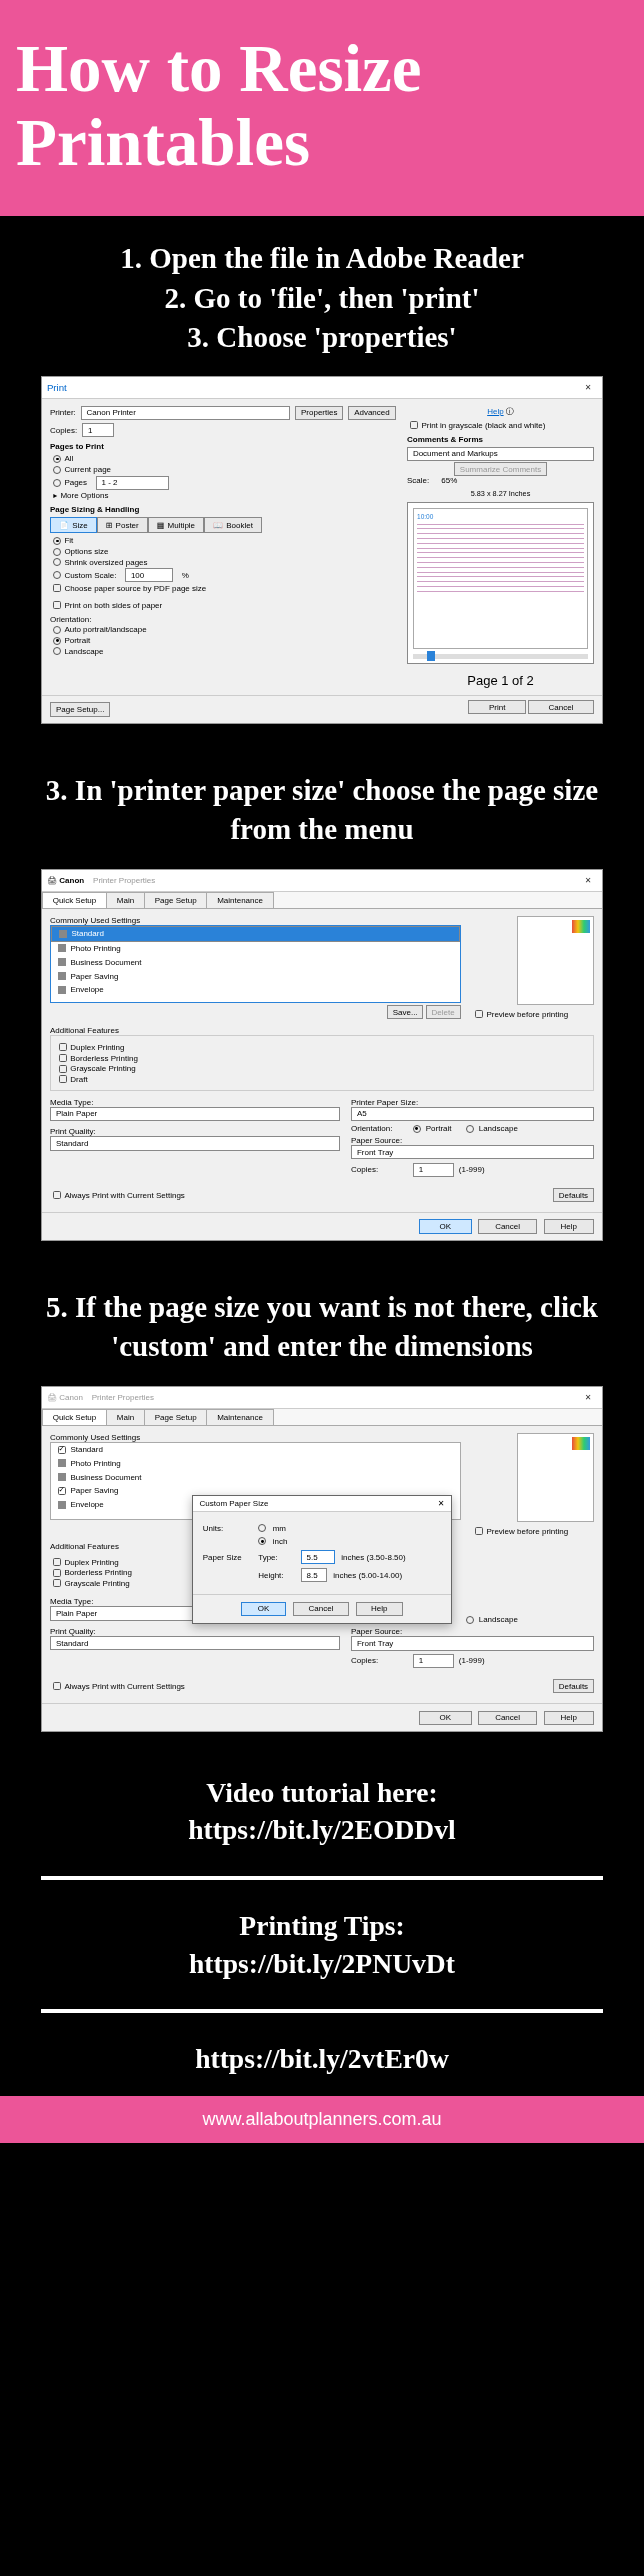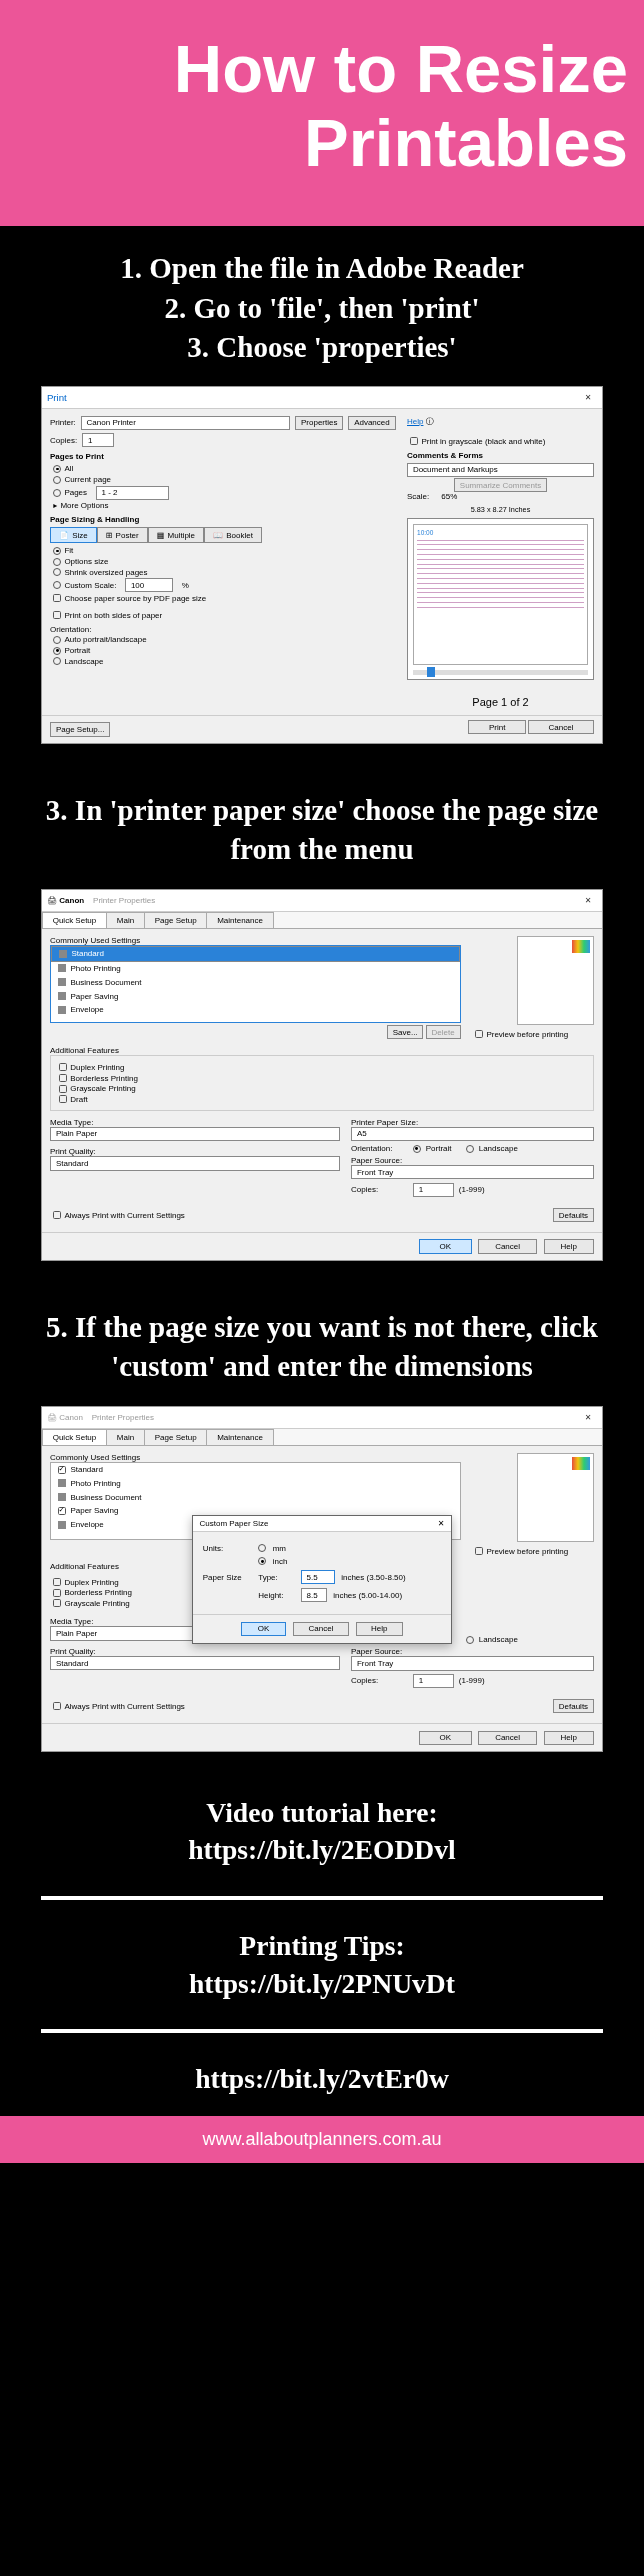--- a/index.html
+++ b/index.html
@@ -5,23 +5,23 @@
   * { box-sizing: border-box; margin: 0; padding: 0; }
   body {
     width: 644px;
     font-family: Arial, Helvetica, sans-serif;
     background: #000;
     color: #fff;
   }
   .hero {
     background: #ec5598;
     color: #fff;
-    text-align: right;
-    padding: 32px 16px 47px;
-    font-family: Liberation Sans, sans-serif;
+    text-align: left;
+    padding: 32px 16px 37px;
+    font-family: Liberation Serif, serif;
   }
   .hero h1 { font-size: 67px; line-height: 1.1; font-weight: bold; }
   .step {
     background: #000;
     color: #fff;
     text-align: center;
     font-family: Georgia, 'Times New Roman', serif;
     font-weight: bold;
     font-size: 29px;
     line-height: 1.35;
@@ -194,21 +194,21 @@
           <div class="subline">
               <span class="radio on"></span>
               <span>Portrait</span>
             </div>
           <div class="subline">
               <span class="radio"></span>
               <span>Landscape</span>
             </div>
         </div>
         <div class="colR">
-          <div style="text-align:left; margin-bottom:10px"><span class="link">Help</span> ⓘ</div>
+          <div style="text-align:center; margin-bottom:4px"><span class="link">Help</span> ⓘ</div>
           <div class="subline">
               <span class="check"></span>
               <span>Print in grayscale (black and white)</span>
             </div>
           <div class="grp-title">Comments &amp; Forms</div>
           <span class="sel" style="display:block">Document and Markups</span>
           <div style="text-align:center; margin:3.2px 0"><span class="btn dim">Summarize Comments</span></div>
           <div class="row"><span class="lbl">Scale:</span>&nbsp;<span>65%</span></div>
           <div style="text-align:center; font-size:7.3px">5.83 x 8.27 Inches</div>
           <div class="preview">
@@ -227,21 +227,21 @@
                   <div></div>
                   <div></div>
                   <div></div>
                   <div></div>
                   <div></div>
                   <div></div>
                 </div>
             </div>
             <div class="slider"></div>
           </div>
-          <div style="text-align:center; margin-top:16px; font-size:11px">Page 1 of 2</div>
+          <div style="text-align:center; margin-top:9px; font-size:13px">Page 1 of 2</div>
         </div>
       </div>
     </div>
     <div class="footer-row left">
       <span class="btn">Page Setup...</span>
       <div>
         <span class="btn" style="padding:1.6px 19.5px">Print</span>
         <span class="btn" style="padding:1.6px 19.5px">Cancel</span>
       </div>
     </div>

